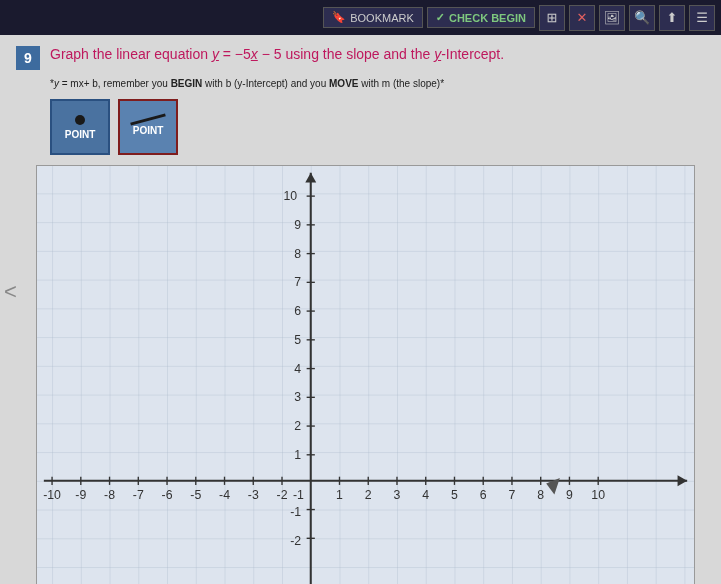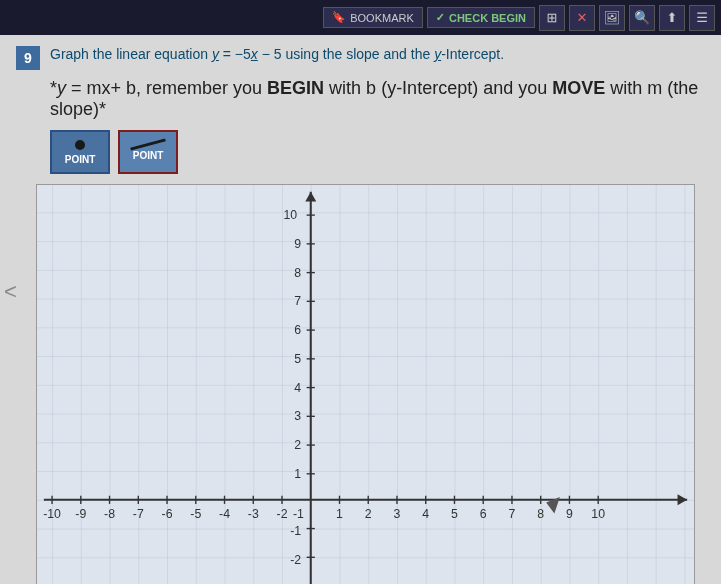--- a/index.html
+++ b/index.html
@@ -85,51 +85,51 @@
       width: 24px;
       height: 24px;
       display: flex;
       align-items: center;
       justify-content: center;
       flex-shrink: 0;
       margin-top: 1px;
     }
     .question-text {
       font-size: 14px;
-      color: #0c4a6e;
+      color: #be185d;
       line-height: 1.4;
     }
     .question-text em {
       font-style: italic;
       text-decoration: underline;
     }
 
     
     .hint-text {
-      font-size: 18px;
+      font-size: 10px;
       color: #222;
       margin-bottom: 10px;
       padding-left: 34px;
     }
     .hint-text strong { font-weight: bold; }
 
     
     .tool-buttons {
       display: flex;
       gap: 8px;
       padding-left: 34px;
       margin-bottom: 10px;
     }
     .tool-btn {
       display: flex;
       flex-direction: column;
       align-items: center;
       justify-content: center;
       width: 60px;
-      height: 44px;
+      height: 56px;
       background: #5a82b0;
       border: 2px solid #7f1d1d;
       cursor: pointer;
       color: white;
       font-size: 10px;
       font-weight: bold;
       gap: 4px;
     }
     .tool-btn.active { background: #4a72a0; border-color: #2a5080; }
     .tool-dot {

